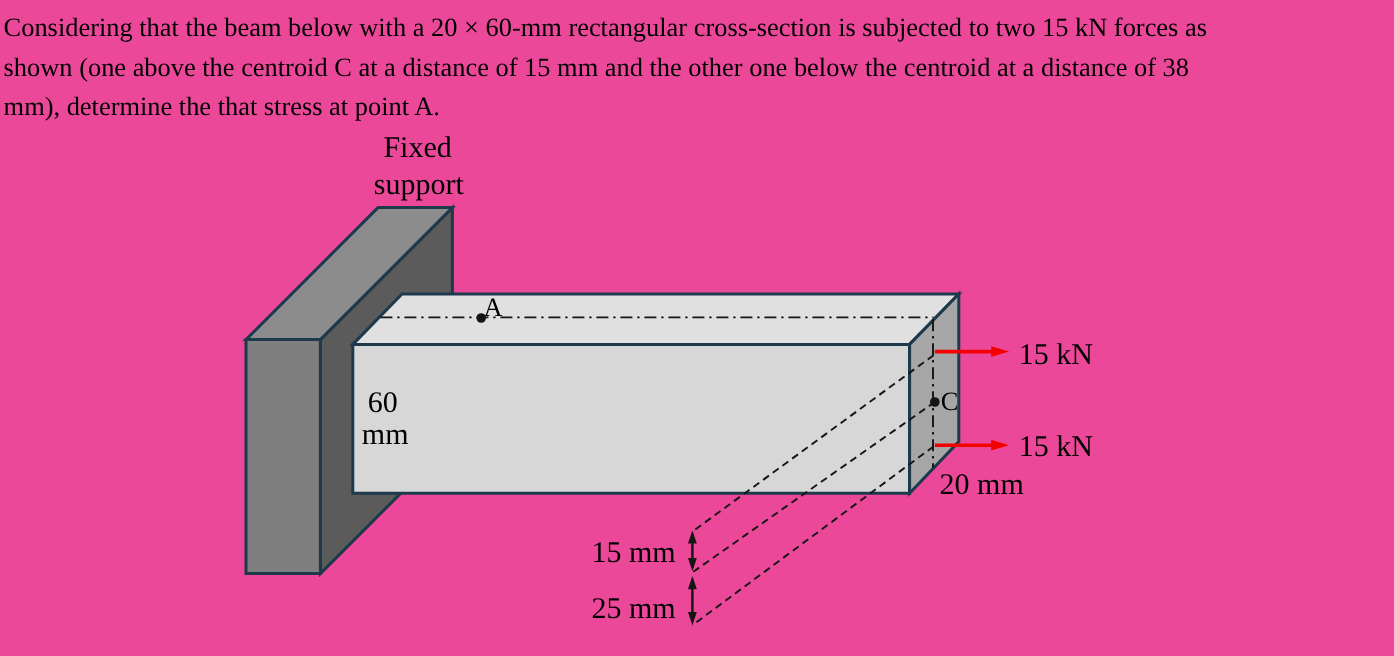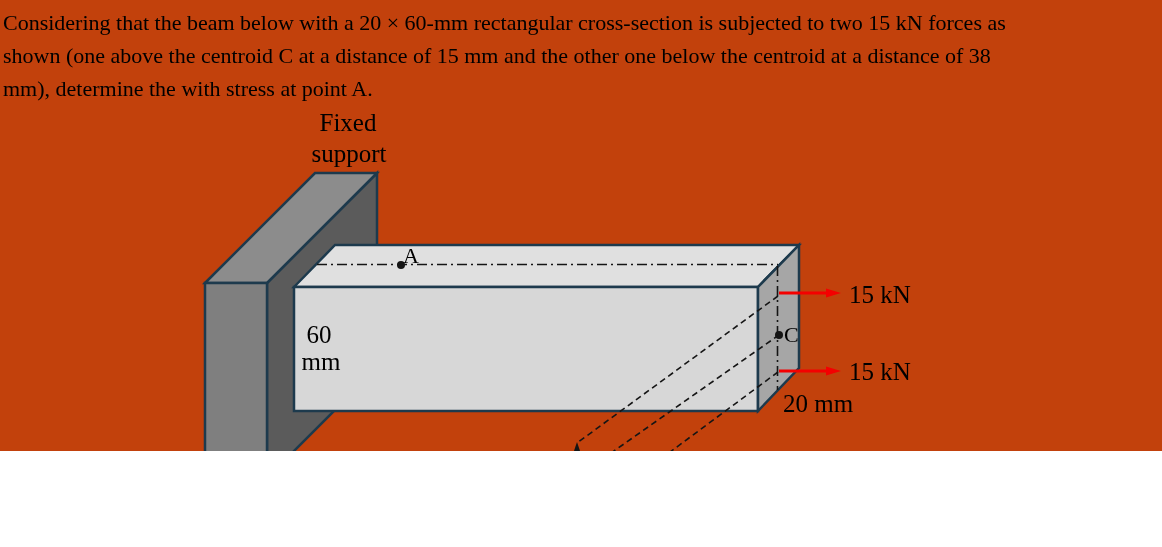--- a/index.html
+++ b/index.html
@@ -1,19 +1,19 @@
 <!DOCTYPE html>
 <html><head>
 <meta charset="utf-8">
 <style>
   html,body { margin:0; padding:0; background:#ffffff; }
   .canvas {
     position:relative;
-    width:1162px; height:451px;
-    background:#c2410c;
+    width:1162px; height:547px;
+    background:#ec4899;
     overflow:hidden;
     font-family:"Liberation Serif", serif;
   }
   .problem-text {
     position:absolute;
     left:3px; top:6px; width:1159px;
     color:#000000;
     font-size:22px;
     line-height:33px;
   }
@@ -27,21 +27,21 @@
   .pt   { font-size:22px; }
 </style>
 </head>
 <body>
 
 <div class="canvas">
 
   <div class="problem-text">
     <div class="line">Considering that the beam below with a 20 × 60-mm rectangular cross-section is subjected to two 15 kN forces as</div>
     <div class="line">shown (one above the centroid C at a distance of 15 mm and the other one below the centroid at a distance of 38</div>
-    <div class="line">mm), determine the with stress at point A.</div>
+    <div class="line">mm), determine the that stress at point A.</div>
   </div>
 
   <svg width="1162" height="547" viewBox="0 0 1162 547">
 
     <g>
       <polygon points="267,283 377,173 377,368 267,478" stroke-width="2.5" fill="#5b5b5b" stroke="#1d3a4d"></polygon>
       <polygon points="205,283 315,173 377,173 267,283" stroke-width="2.5" fill="#8c8c8c" stroke="#1d3a4d"></polygon>
       <polygon points="205,283 267,283 267,478 205,478" stroke-width="2.5" fill="#7f7f7f" stroke="#1d3a4d"></polygon>
     </g>
 

